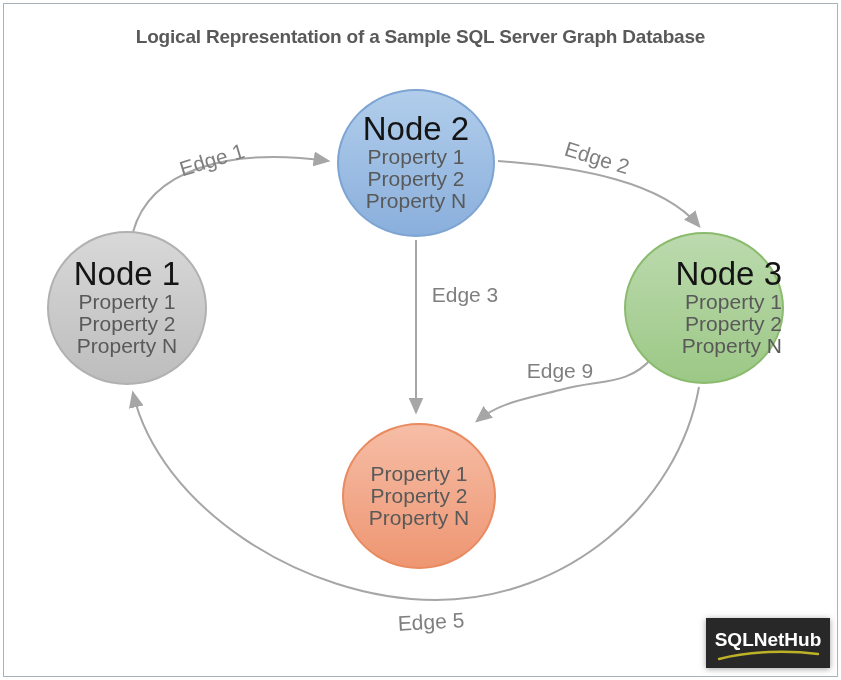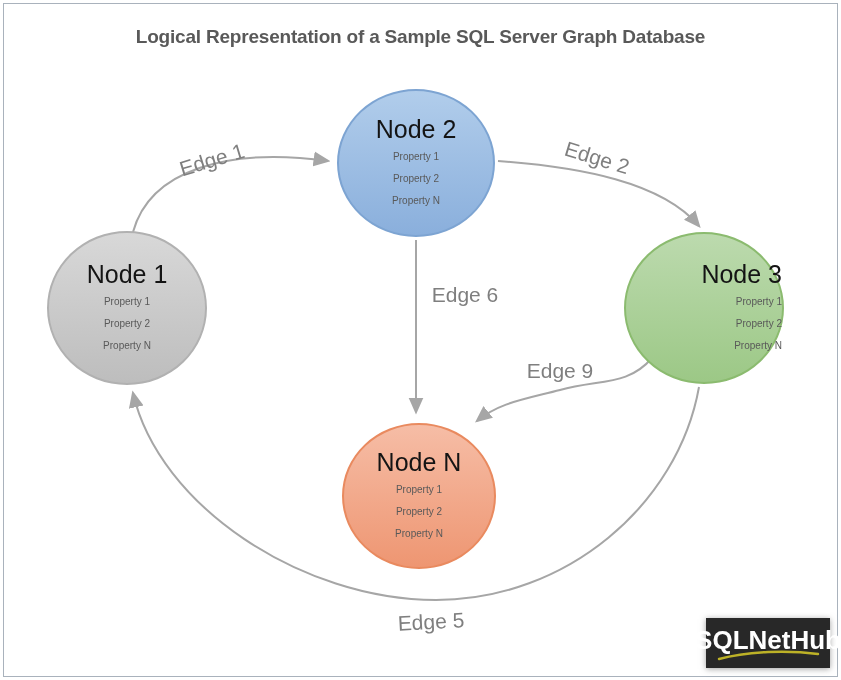--- a/index.html
+++ b/index.html
@@ -39,27 +39,27 @@
   .node {
     position: absolute;
     border-radius: 50%;
     display: flex;
     flex-direction: column;
     align-items: center;
     justify-content: center;
     text-align: center;
   }
   .node-title {
-    font-size: 25px;
+    font-size: 33px;
     color: #141414;
     margin-bottom: 3px;
     line-height: 28px;
   }
   .node-prop {
-    font-size: 10px;
+    font-size: 21px;
     color: #595959;
     line-height: 22px;
   }
   .node1 {
     left: 47px; top: 231px; width: 160px; height: 154px;
     background: linear-gradient(180deg, #d8d8d8 0%, #bdbdbd 100%);
     border: 2px solid #b1b1b1;
     text-align: center;
   }
   .node2 {
@@ -95,21 +95,21 @@
     left: 706px; top: 618px;
     width: 124px; height: 50px;
     background: #282828;
     box-shadow: 0 1px 6px rgba(110,110,110,0.65);
     display: flex;
     align-items: center;
     justify-content: center;
   }
   .logo-text {
     color: #ffffff;
-    font-size: 26px;
+    font-size: 19px;
     font-weight: bold;
     margin-bottom: 6px;
   }
   .logo-swoosh {
     position: absolute;
     left: 0; bottom: 0;
     width: 124px; height: 50px;
   }
 </style>
 </head>
@@ -149,29 +149,28 @@
   </div>
 
   <div class="node node3">
     <div class="node-title">Node 3</div>
     <div class="node-prop">Property 1</div>
     <div class="node-prop">Property 2</div>
     <div class="node-prop">Property N</div>
   </div>
 
   <div class="node nodeN">
-    <div class="node-title">Node N</div>
     <div class="node-prop">Property 1</div>
     <div class="node-prop">Property 2</div>
     <div class="node-prop">Property N</div>
   </div>
 
   <div class="edge-label e1">Edge 1</div>
   <div class="edge-label e2">Edge 2</div>
-  <div class="edge-label e3">Edge 6</div>
+  <div class="edge-label e3">Edge 3</div>
   <div class="edge-label e4">Edge 9</div>
   <div class="edge-label e5">Edge 5</div>
 
   <div class="logo">
     <span class="logo-text">SQLNetHub</span>
     <svg class="logo-swoosh" viewBox="0 0 124 50">
       <path d="M 13 41 C 42 33 82 32 112 36" fill="none" stroke="#bdb227" stroke-width="2.4" stroke-linecap="round"></path>
     </svg>
   </div>
 

